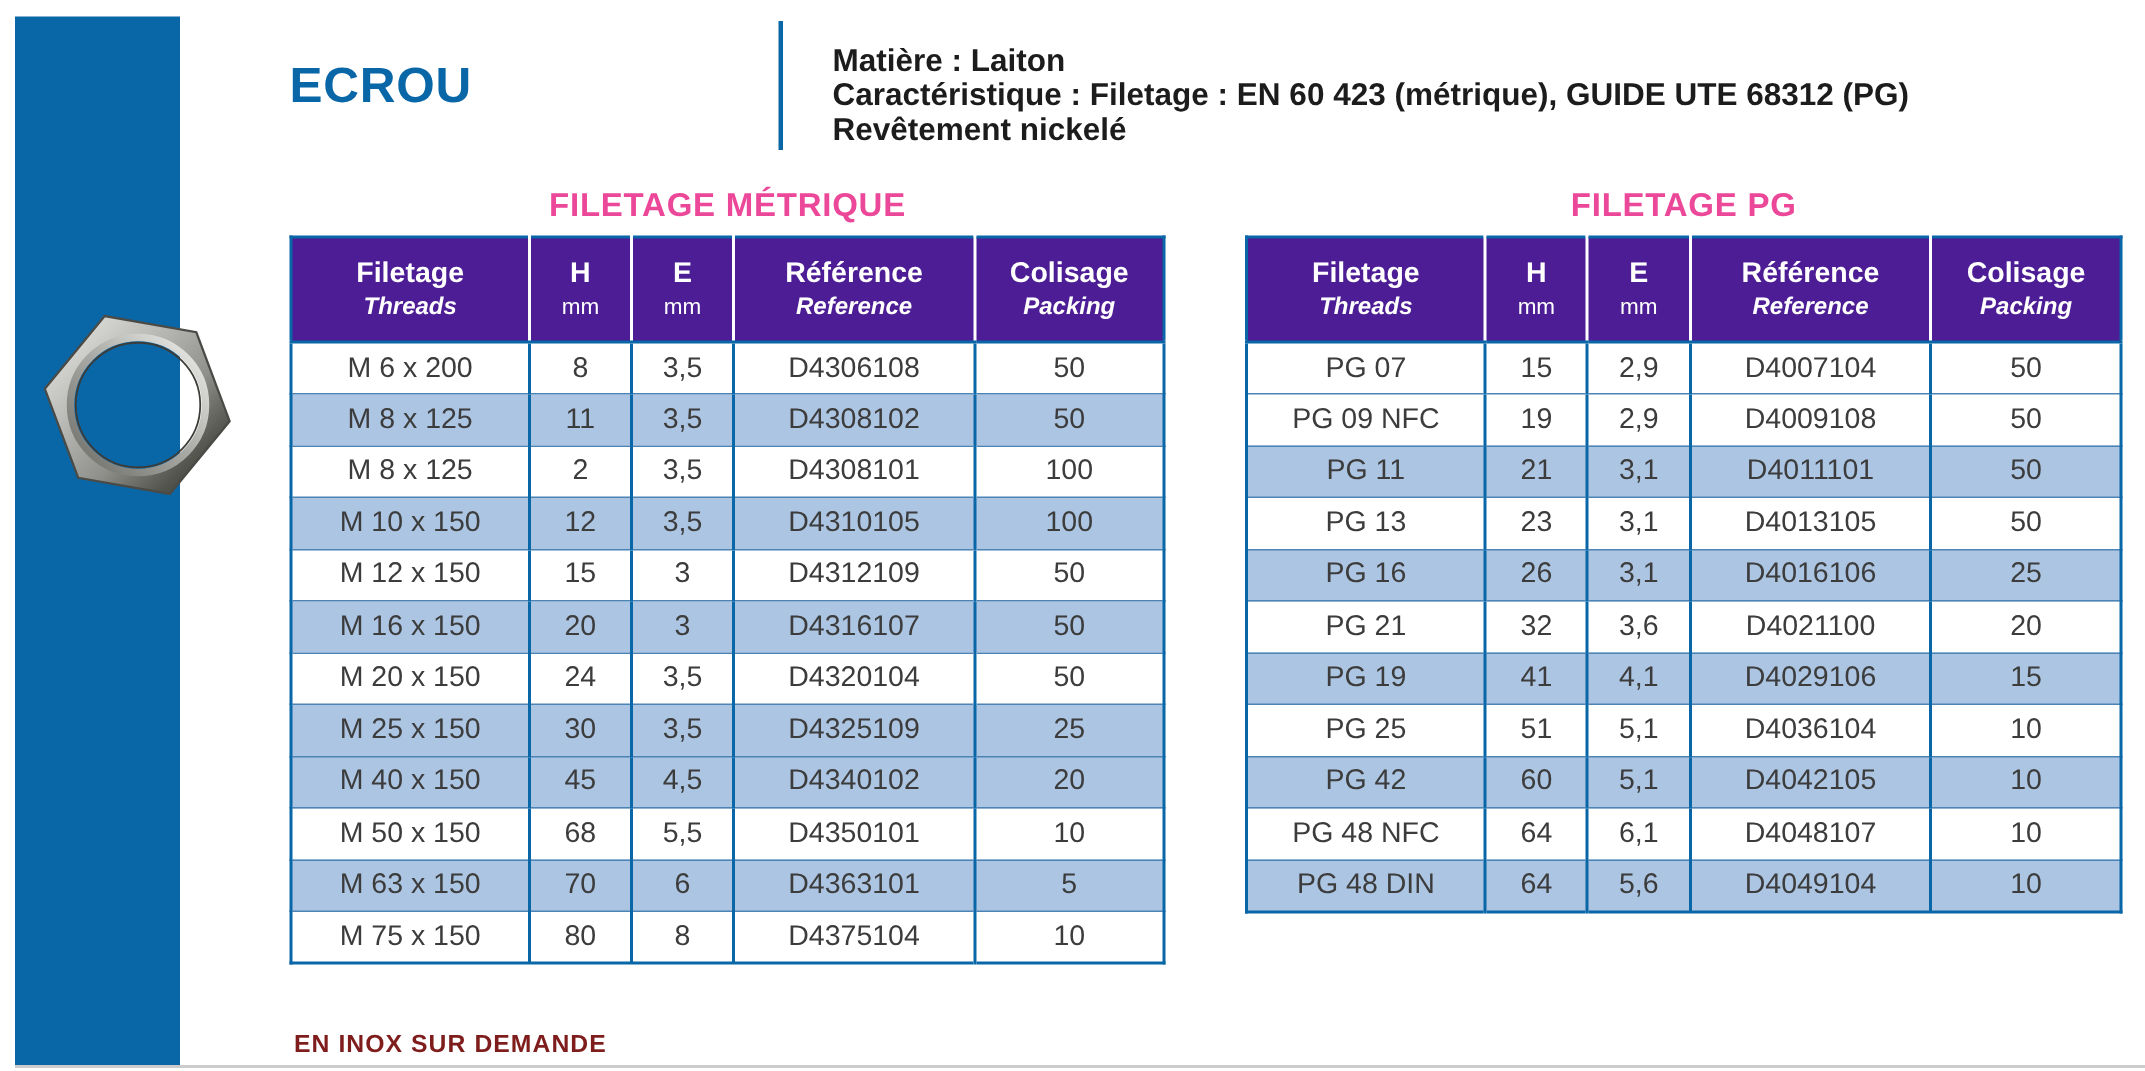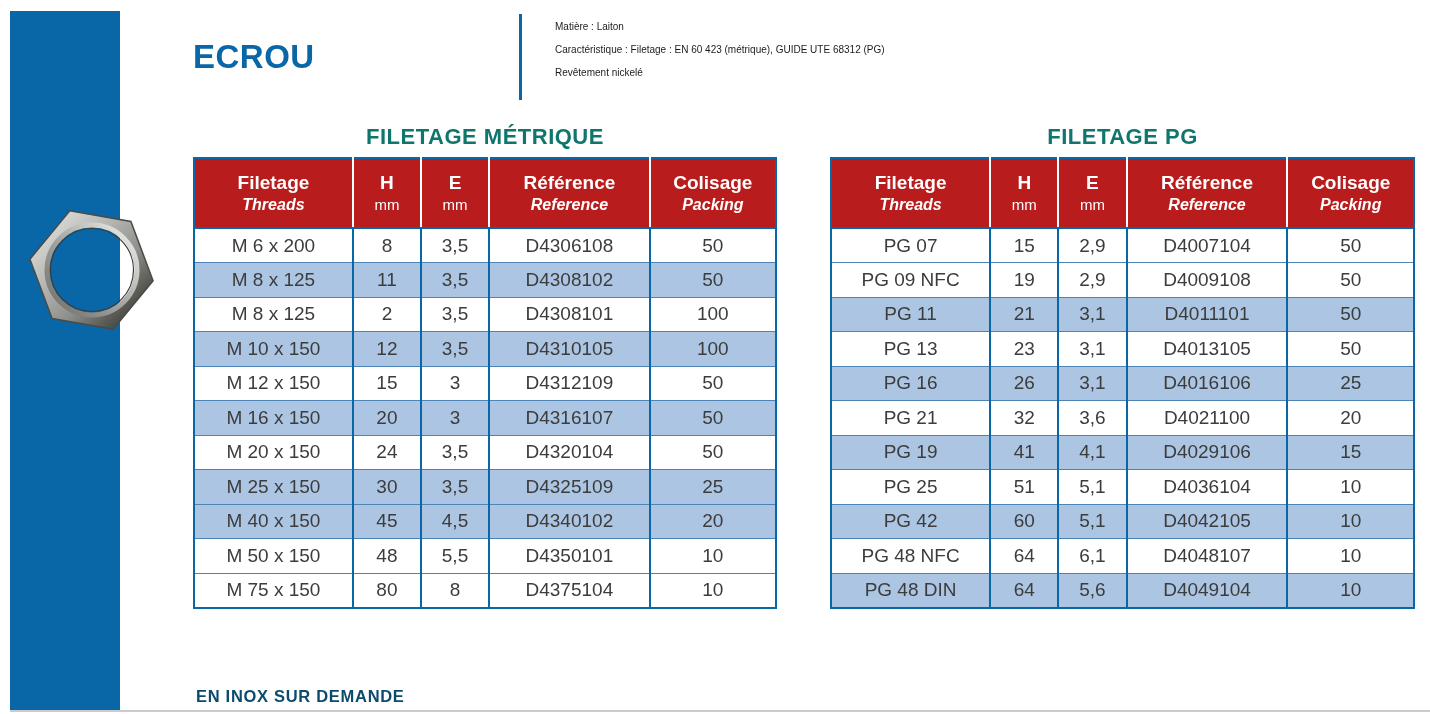--- a/index.html
+++ b/index.html
@@ -9,58 +9,58 @@
 
   .blue-bar { position:absolute; left:10px; top:11px; width:110px; height:699px; background:#0a67a7; }
 
   .nut-img { position:absolute; left:16px; top:205px; width:152px; height:132px; }
 
   .page-title { position:absolute; left:193px; top:38px; font-size:33px; font-weight:bold;
                 color:#0a67a7; letter-spacing:0.5px; }
 
   .header-divider { position:absolute; left:519px; top:14px; width:3px; height:86px; background:#0a67a7; }
 
-  .info-block { position:absolute; left:555px; top:15px; color:#1c1c1c; font-size:10px; line-height:23px; }
-
-  .table-title { position:absolute; font-size:22px; font-weight:bold; color:#0f766e;
+  .info-block { position:absolute; left:555px; top:29px; color:#1c1c1c; font-size:21px; line-height:23px;font-weight:bold; }
+
+  .table-title { position:absolute; font-size:22px; font-weight:bold; color:#ec4899;
                  letter-spacing:0.5px; text-align:center; }
   .table-title.metric { left:193px; top:124px; width:584px; }
   .table-title.pg     { left:830px; top:124px; width:585px; }
 
   .data-table { position:absolute; border-collapse:collapse; table-layout:fixed;
                 border:2px solid #0a67a7; background:#fff; }
   .data-table.metric { left:193px; top:157px; width:584px; }
   .data-table.pg     { left:830px; top:157px; width:585px; }
 
   .data-table col.c-filetage { width:27.3%; }
   .data-table col.c-h        { width:11.7%; }
   .data-table col.c-e        { width:11.7%; }
   .data-table col.c-ref      { width:27.6%; }
   .data-table col.c-colis    { width:21.7%; }
 
-  .data-table th { background:#b91c1c; color:#ffffff; height:55px; vertical-align:middle;
+  .data-table th { background:#4c1d95; color:#ffffff; height:55px; vertical-align:middle;
                    border-right:2px solid #ffffff; border-bottom:2px solid #0a67a7; padding:12px; }
   .data-table th:last-child { border-right:none; }
   .th-main { font-size:19px; font-weight:bold; line-height:24px; }
   .th-sub  { font-size:16px; font-weight:bold; line-height:20px;text-align:center; }
   .data-table th:nth-child(1) .th-sub,
   .data-table th:nth-child(4) .th-sub,
   .data-table th:nth-child(5) .th-sub { font-style:italic; }
   .data-table th:nth-child(2) .th-sub,
   .data-table th:nth-child(3) .th-sub { font-weight:normal; font-style:normal; font-size:15px; }
 
   .data-table td { text-align:center; vertical-align:middle; color:#3c3c3c; font-size:19px;
                    height:34.5px; border-right:2px solid #0a67a7; border-bottom:1px solid #4c84b5;
                    padding:0; }
   .data-table td:last-child { border-right:none; }
   .data-table tr:last-child td { border-bottom:none; }
   .data-table tr.alt td { background:#acc5e2; }
 
   .footnote { position:absolute; left:196px; top:687px; font-size:16.5px; font-weight:bold;
-              color:#0c4a6e; letter-spacing:0.7px; }
+              color:#7f1d1d; letter-spacing:0.7px; }
 
   .bottom-line { position:absolute; left:10px; top:710px; width:1420px; height:2px; background:#cccccc; }
 </style>
 </head>
 <body>
 
 <div class="page">
 
   <div class="blue-bar"></div>
 
@@ -189,24 +189,31 @@
         </tr>
         <tr class="alt">
           <td>M 40 x 150</td>
           <td>45</td>
           <td>4,5</td>
           <td>D4340102</td>
           <td>20</td>
         </tr>
         <tr>
           <td>M 50 x 150</td>
-          <td>48</td>
+          <td>68</td>
           <td>5,5</td>
           <td>D4350101</td>
           <td>10</td>
+        </tr>
+        <tr class="alt">
+          <td>M 63 x 150</td>
+          <td>70</td>
+          <td>6</td>
+          <td>D4363101</td>
+          <td>5</td>
         </tr>
         <tr>
           <td>M 75 x 150</td>
           <td>80</td>
           <td>8</td>
           <td>D4375104</td>
           <td>10</td>
         </tr>
       </tbody>
     </table>

